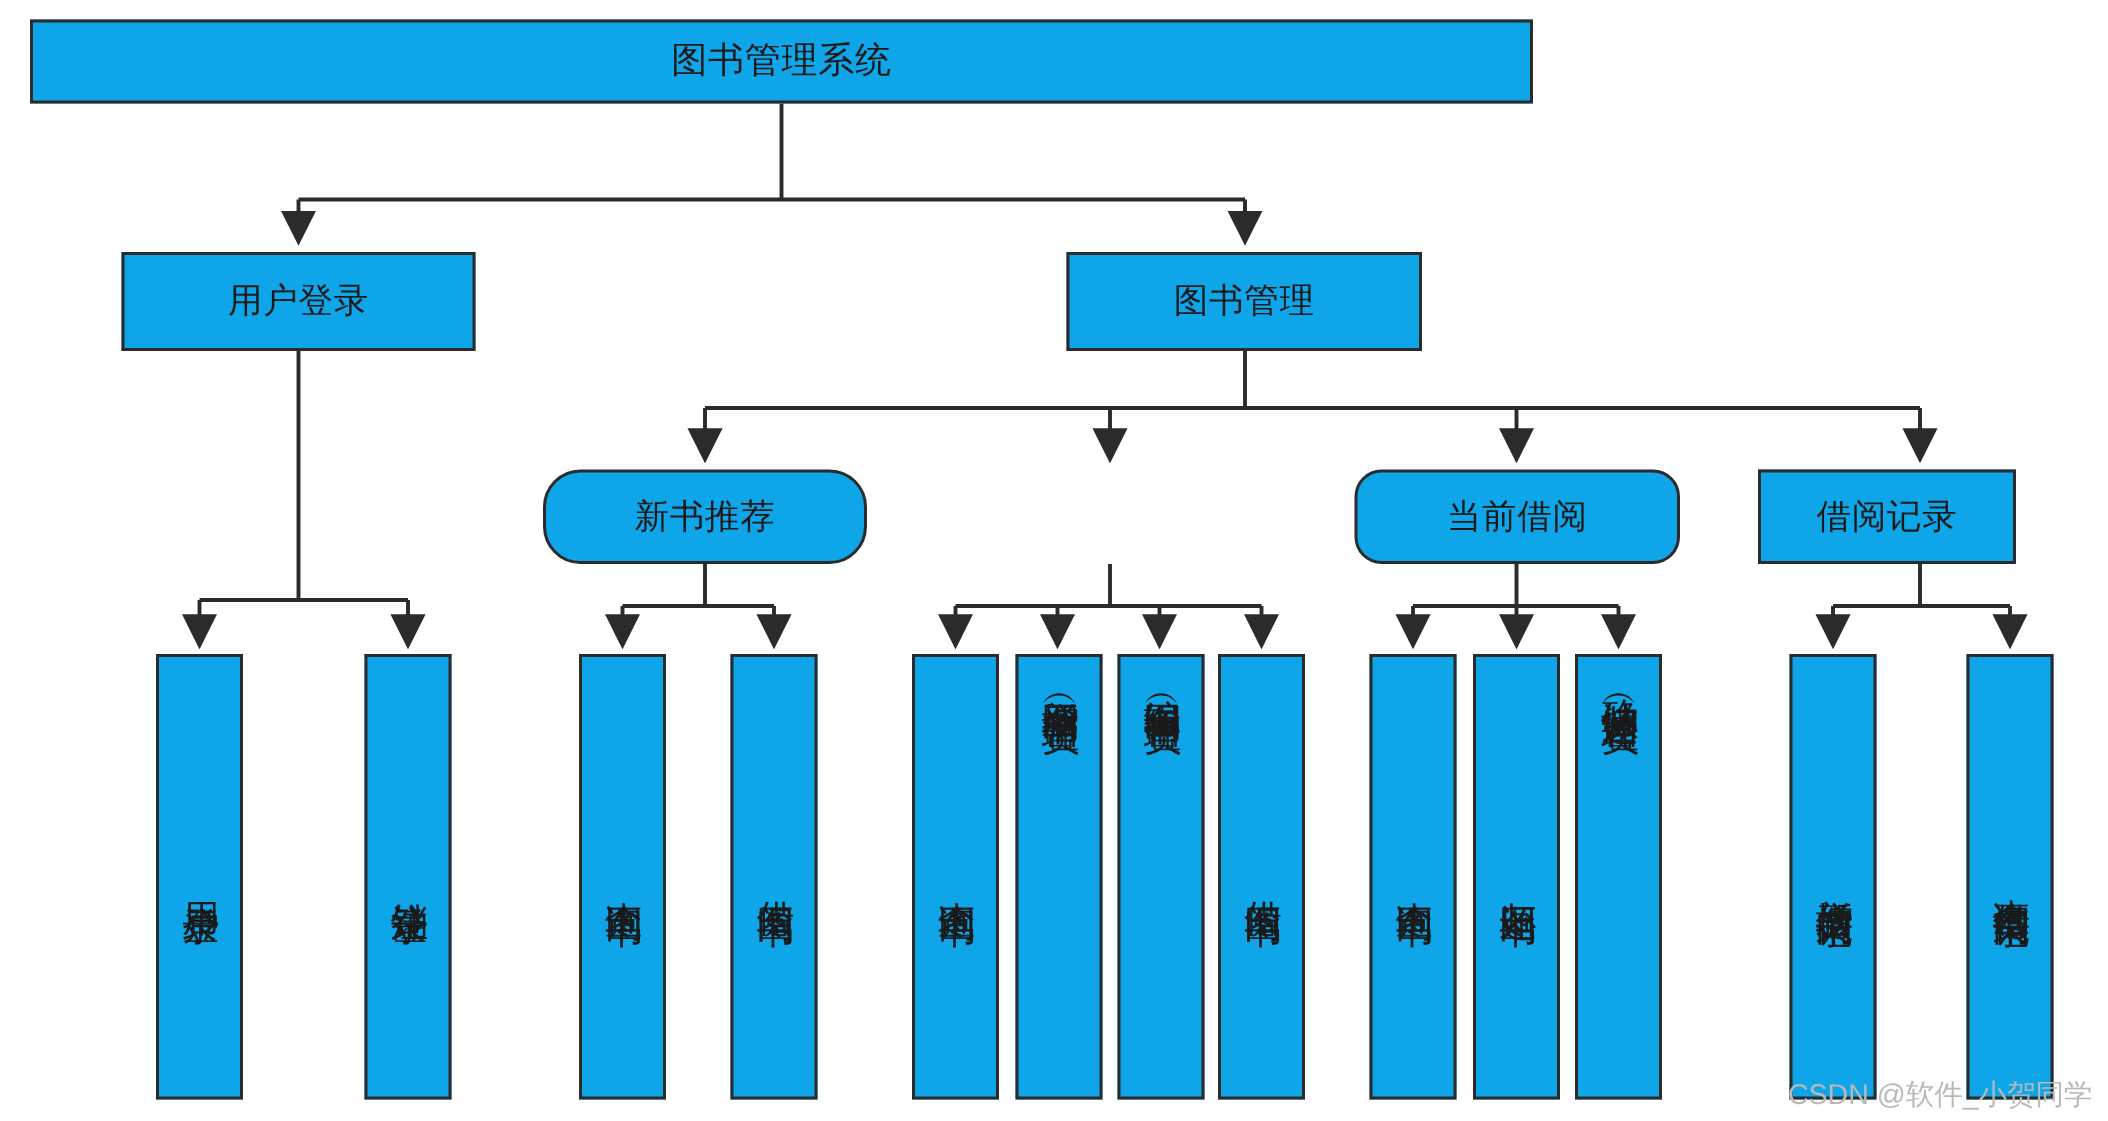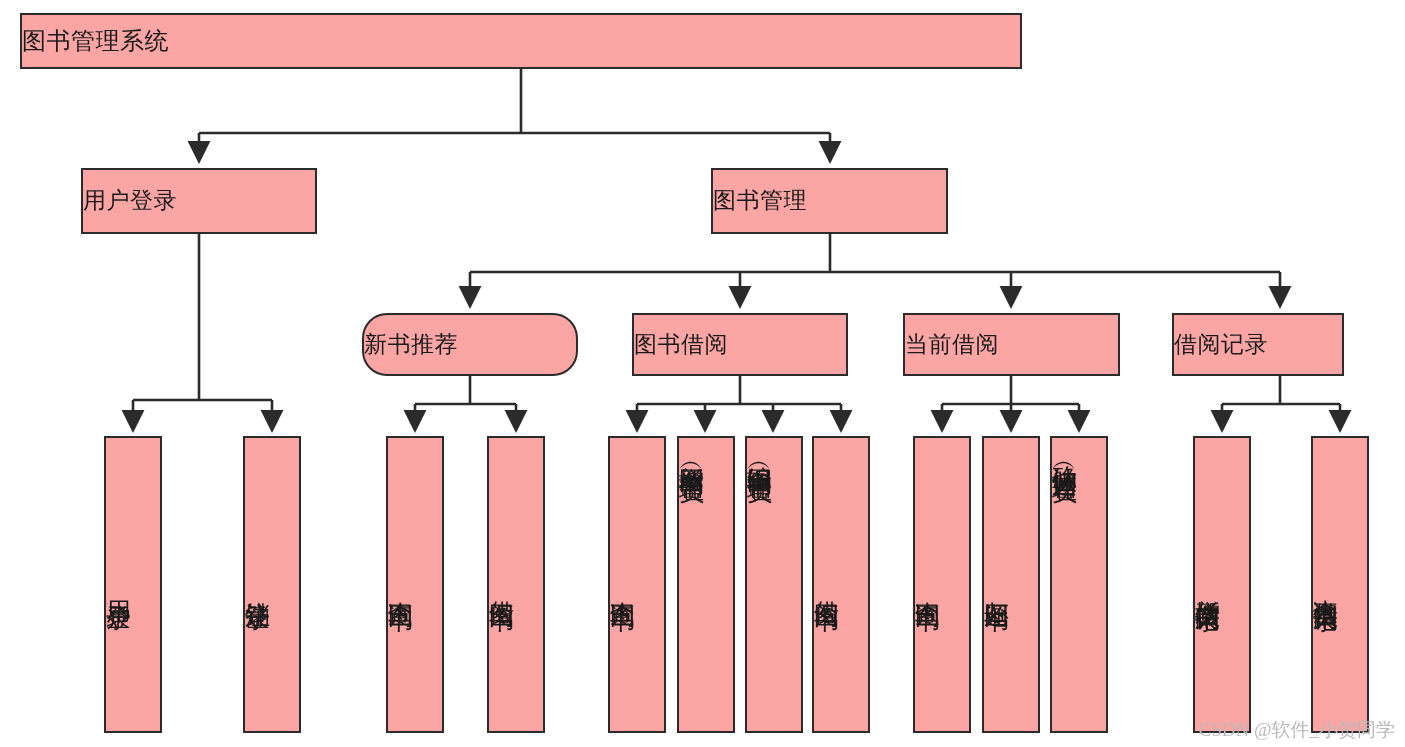--- a/index.html
+++ b/index.html
@@ -22,24 +22,25 @@
     position: absolute;
     left: 0;
     top: 0;
     width: 1405px;
     height: 747px;
     pointer-events: none;
   }
   .node {
     position: absolute;
     box-sizing: border-box;
-    background: #fca5a5;
+    background: #0ea5e9;
     border: 2px solid #2b2b2b;
     display: flex;
     align-items: center;
+    justify-content: center;
     color: #1a1a1a;
     z-index: 2;
   }
   .node .label {
     display: block;
     text-align: center;
     line-height: 1.18;
     white-space: nowrap;
   }
   
@@ -71,21 +72,21 @@
     padding-top: 0;
   }
   .watermark {
     position: absolute;
     right: 10px;
     bottom: 4px;
     font-size: 19px;
     color: #b9b9b9;
     white-space: nowrap;
     z-index: 5;
-    font-family: Liberation Serif, serif;
+    font-family: Liberation Sans, sans-serif;
   }
 </style>
 </head>
 <body>
 
 <div id="canvas">
 
   <svg id="edges" viewBox="0 0 1405 747">
     <defs>
       <marker id="arrow" viewBox="0 0 12 12" refX="10" refY="6" markerWidth="9" markerHeight="9" orient="auto-start-reverse">
@@ -148,25 +149,22 @@
   </div>
 
   <div class="node horiz" style="left:711px; top:168px; width:237px; height:66px;">
     <span class="label">图书管理</span>
   </div>
 
   <div class="node horiz" style="left:362px; top:313px; width:216px; height:63px;border-radius:25px;">
     <span class="label">新书推荐</span>
   </div>
 
-  <div class="node horiz" style="left:632px; top:313px; width:216px; height:63px;">
-    <span class="label">图书借阅</span>
-  </div>
-
-  <div class="node horiz" style="left:903px; top:313px; width:217px; height:63px;">
+
+  <div class="node horiz" style="left:903px; top:313px; width:217px; height:63px;border-radius:18px;">
     <span class="label">当前借阅</span>
   </div>
 
   <div class="node horiz" style="left:1172px; top:313px; width:172px; height:63px;">
     <span class="label">借阅记录</span>
   </div>
 
   <div class="node vert mid-text" style="left:104px; top:436px; width:58px; height:297px;">
     <span class="label">用户登录</span>
   </div>

